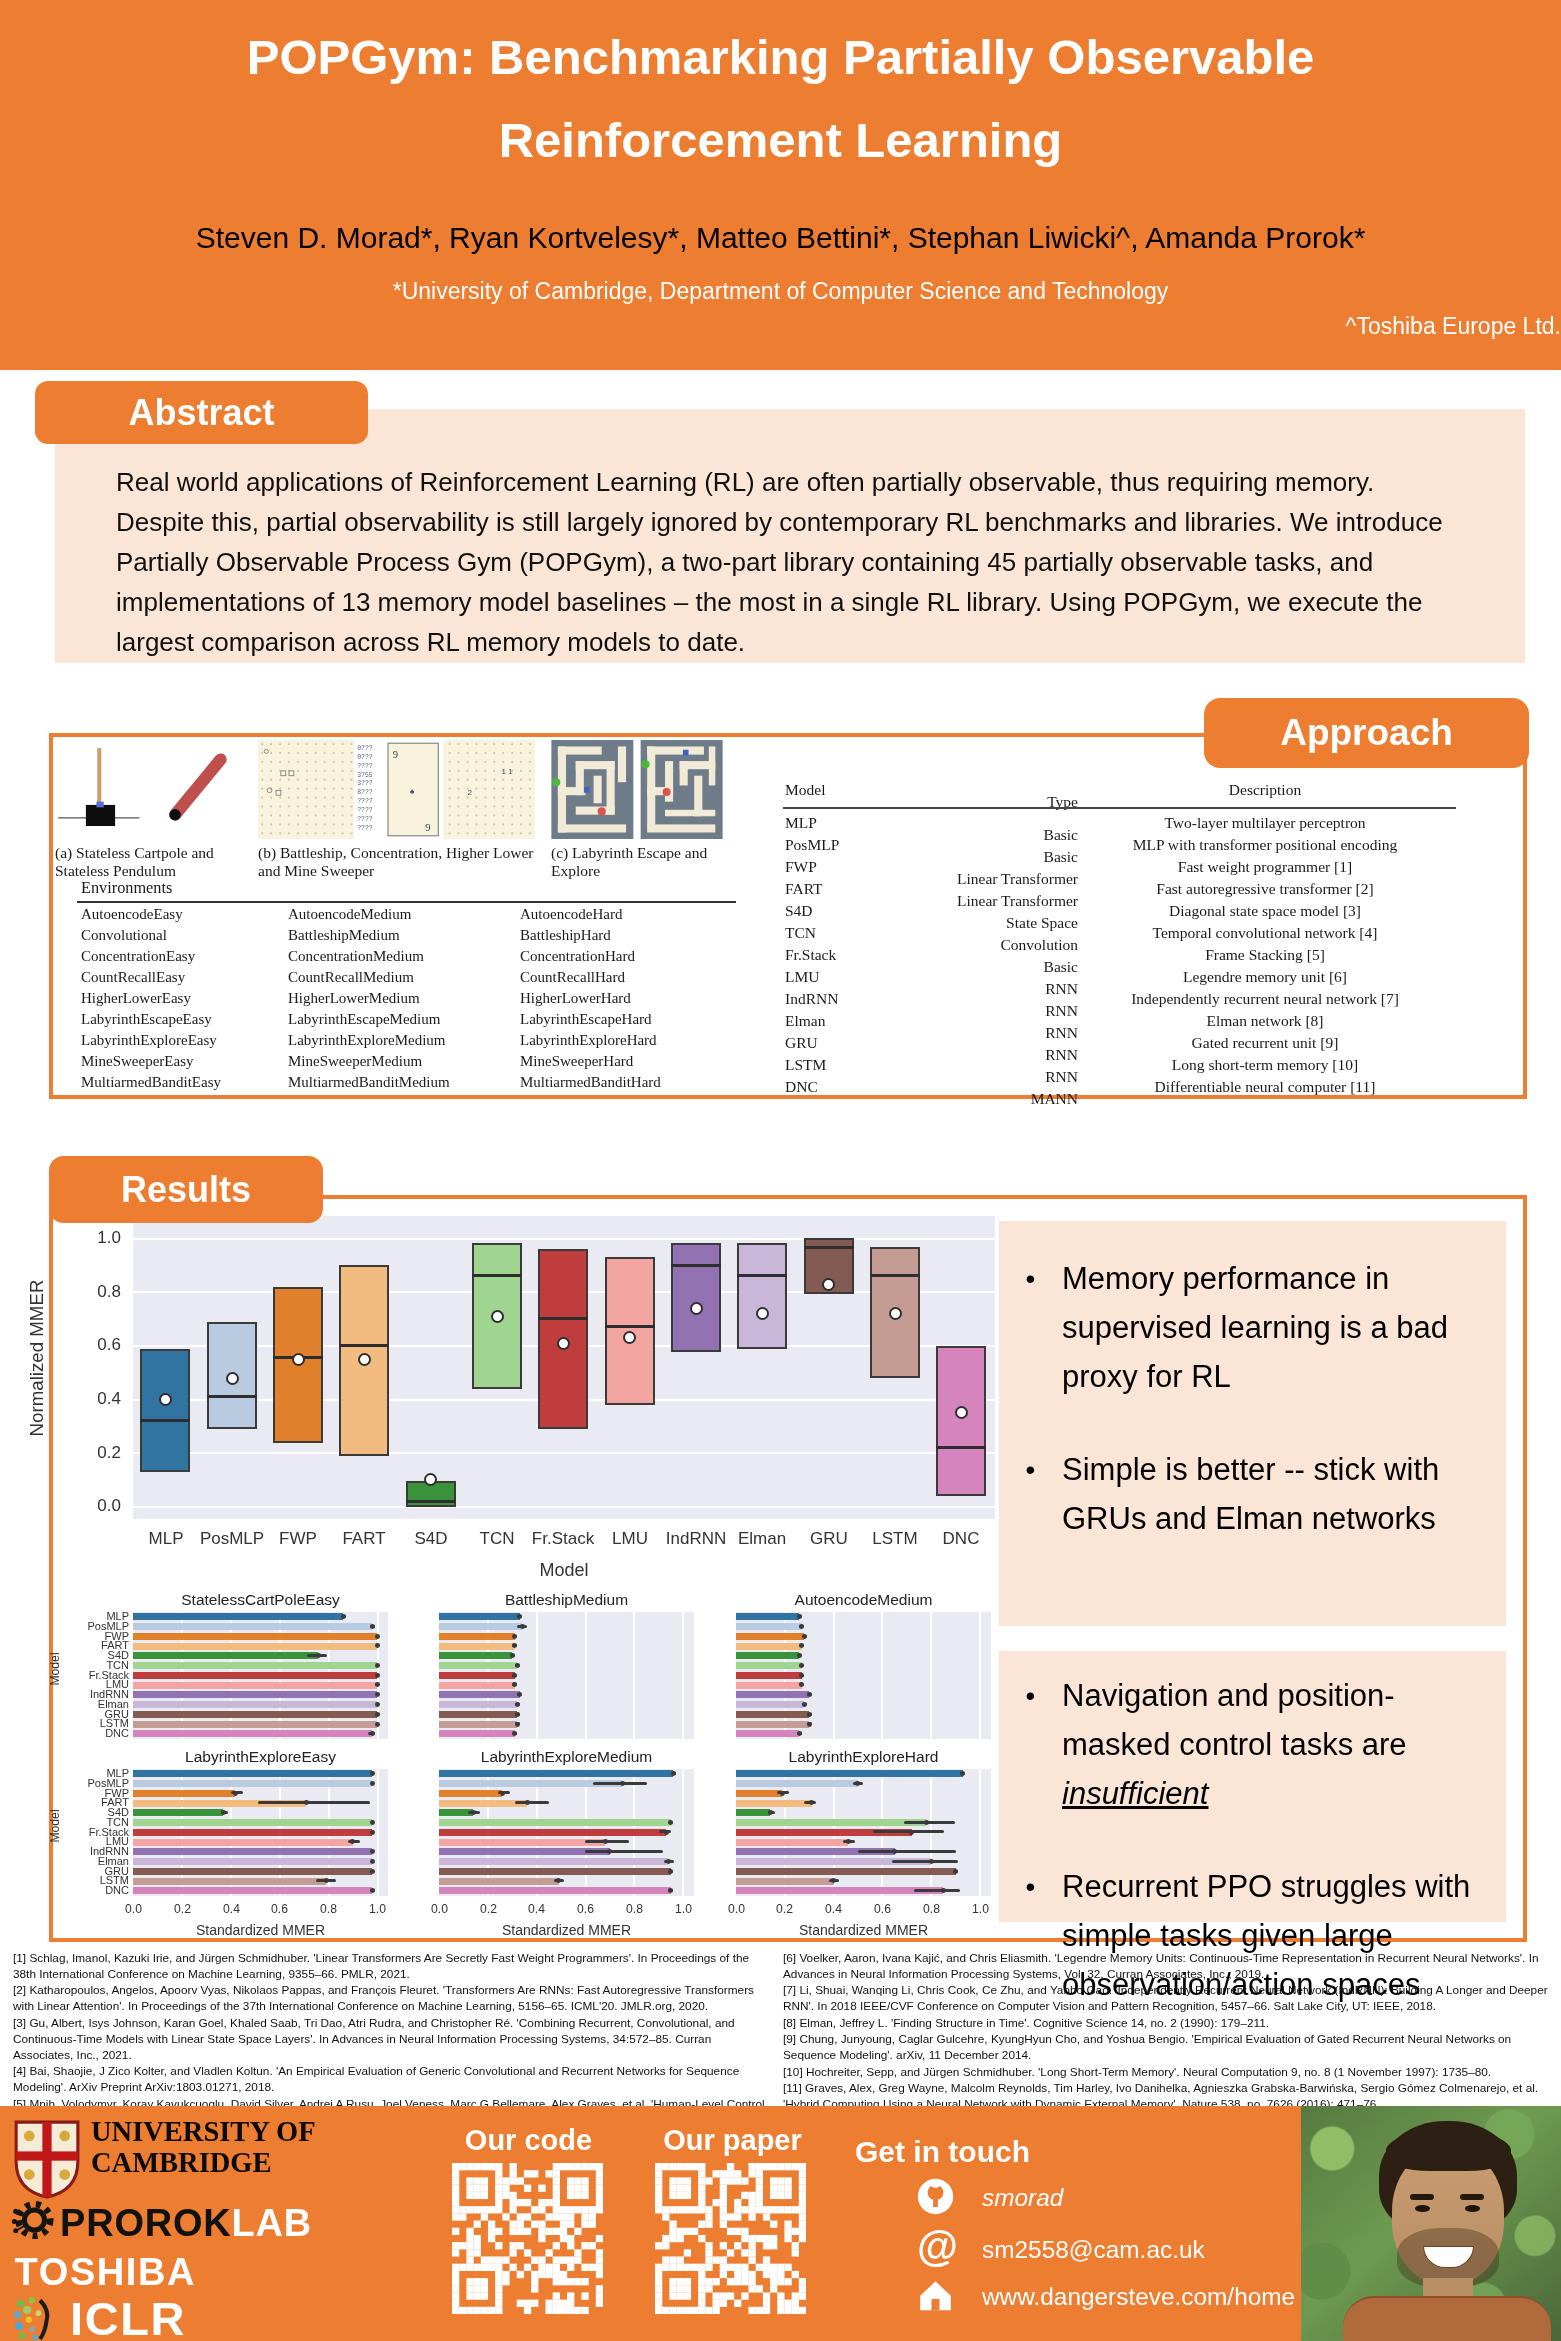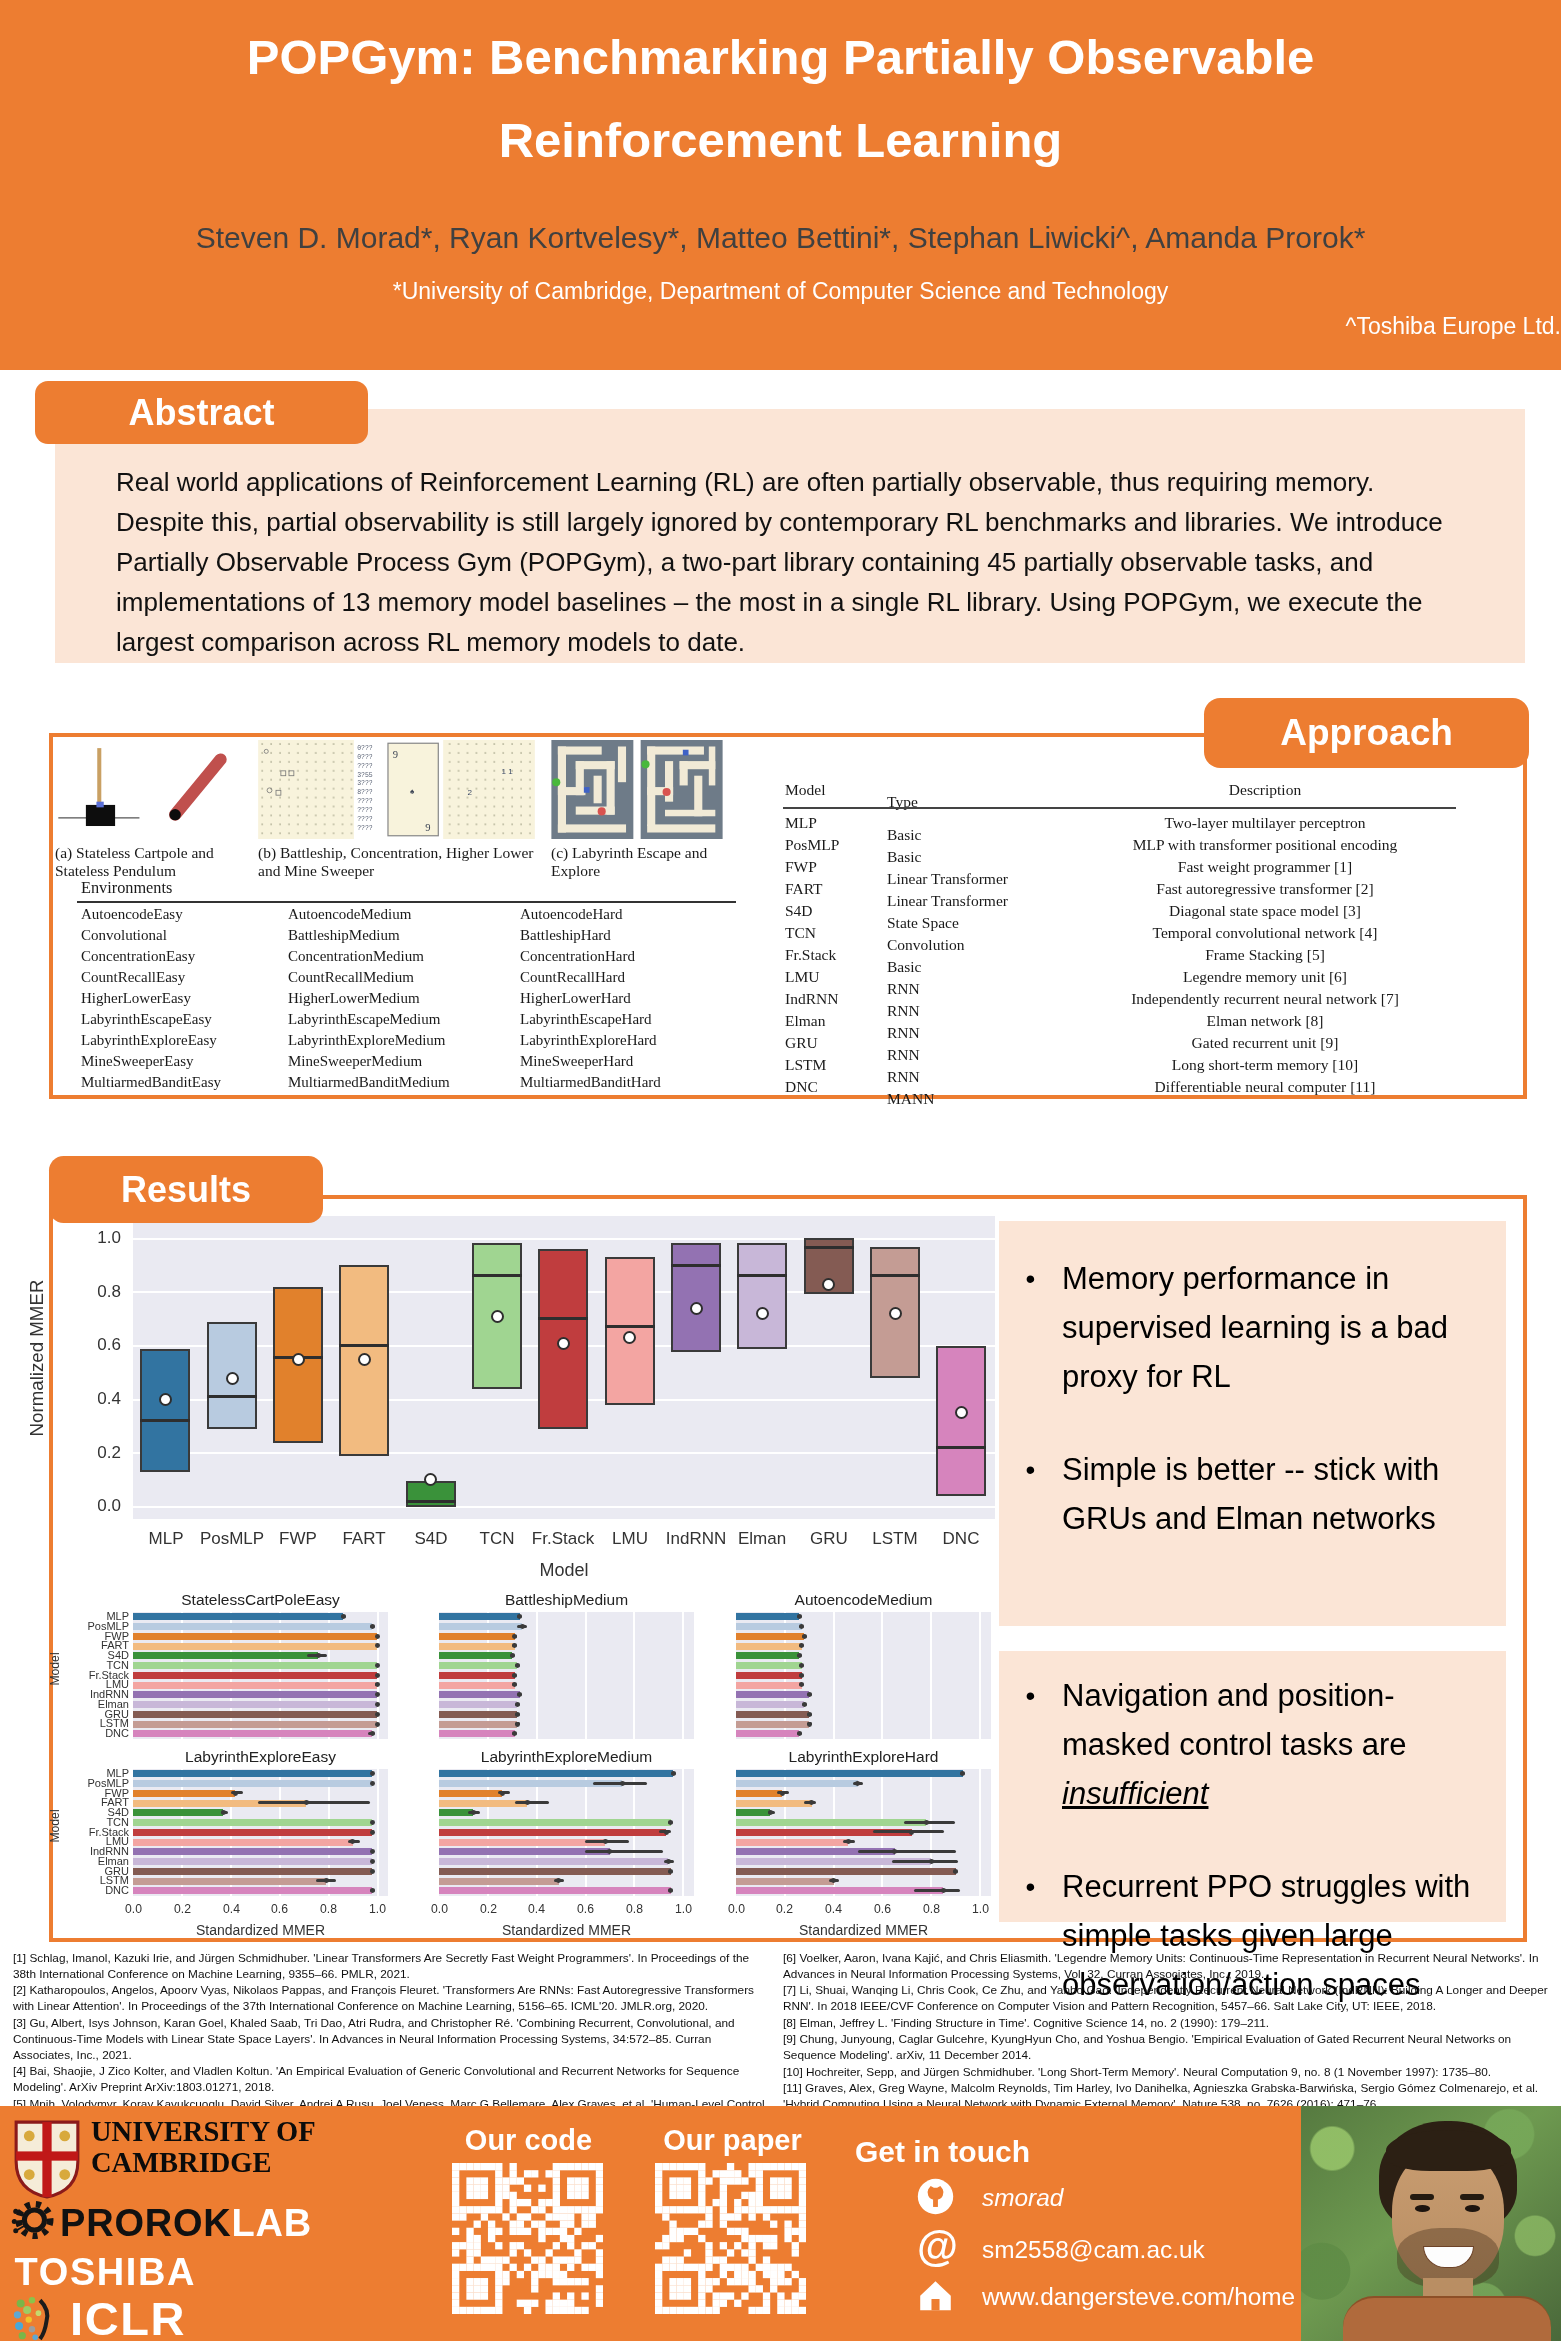--- a/index.html
+++ b/index.html
@@ -5,38 +5,38 @@
   :root{
     --orange:#ED7D31; --peach:#FBE5D6; --plotbg:#EAEAF2; --ink:#111;
   }
   html,body{margin:0;padding:0;background:#fff;}
   #poster{position:relative;width:1561px;height:2342px;background:#fff;
     font-family:"Liberation Sans",sans-serif;overflow:hidden;}
   .abs{position:absolute;}
   
   .header{left:0;top:0;width:1561px;height:370px;background:var(--orange);}
   .title-line{width:1561px;text-align:center;color:#fff;font-weight:bold;font-size:49px;}
-  .authors{width:1561px;text-align:center;color:#404040;font-size:30px;}
+  .authors{width:1561px;text-align:center;color:#000000;font-size:30px;}
   .affil{width:1561px;text-align:center;color:#fff;font-size:23px;}
   
   .sec-label{background:var(--orange);border-radius:13px;color:#fff;font-weight:bold;
     display:flex;align-items:center;justify-content:center;z-index:5;}
   
   .abstract-box{left:55px;top:409px;width:1470px;height:254px;background:var(--peach);}
   .abstract-text{left:116px;top:462px;width:1350px;font-size:26px;line-height:40px;color:var(--ink);}
   
   .outline-box{border:4.1px solid var(--orange);background:#fff;box-sizing:border-box;}
   .serif{font-family:"Liberation Serif",serif;}
   .caption{font-family:"Liberation Serif",serif;font-size:15.5px;line-height:18px;color:#1a1a1a;}
   
   .env-grid{display:grid;grid-template-columns:207px 232px 220px;grid-auto-rows:21px;
     font-family:"Liberation Serif",serif;font-size:15px;color:#1a1a1a;}
   .model-grid{display:grid;grid-template-columns:102px 191px 374px;grid-auto-rows:22px;
     font-family:"Liberation Serif",serif;font-size:15.5px;color:#1a1a1a;align-items:center;}
-  .model-grid .c1{text-align:left;margin-top:24px;}
+  .model-grid .c1{text-align:right;margin-top:24px;}
   .model-grid .c2{text-align:center;}
   .rule{background:#333;height:1.6px;}
   .tick{color:#333;}
   .chart-title{color:#222;font-size:15.5px;text-align:center;}
   
   .panel{background:var(--peach);}
   .bullet{display:flex;color:#000;font-size:31px;line-height:49px;}
   .bullet .dot{width:63px;text-align:center;flex:0 0 63px;font-size:28px;}
   .bullet .txt{flex:1;padding-right:19.5px;}
   .emph{font-style:italic;text-decoration:underline;}

